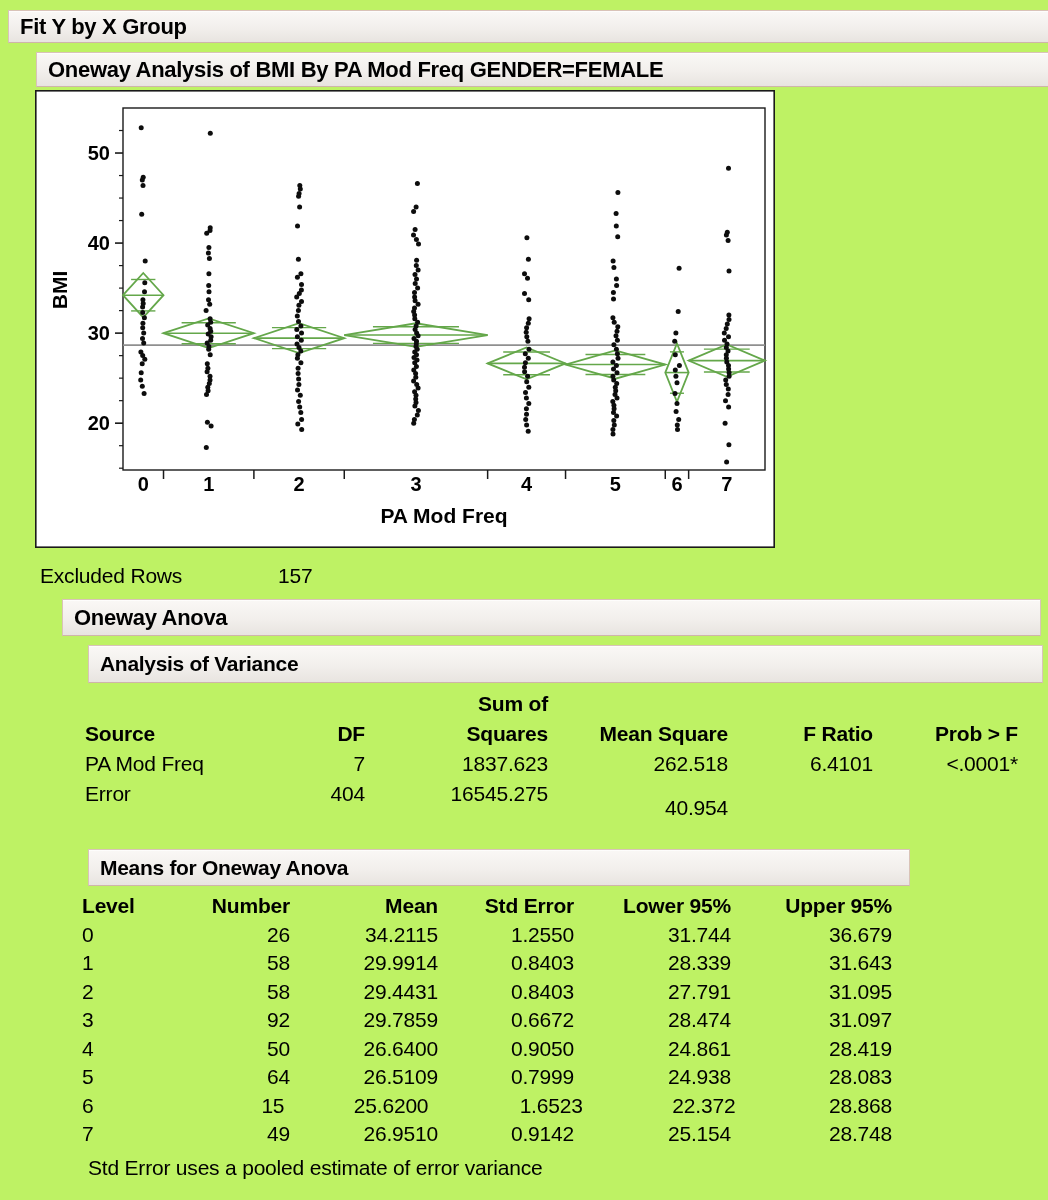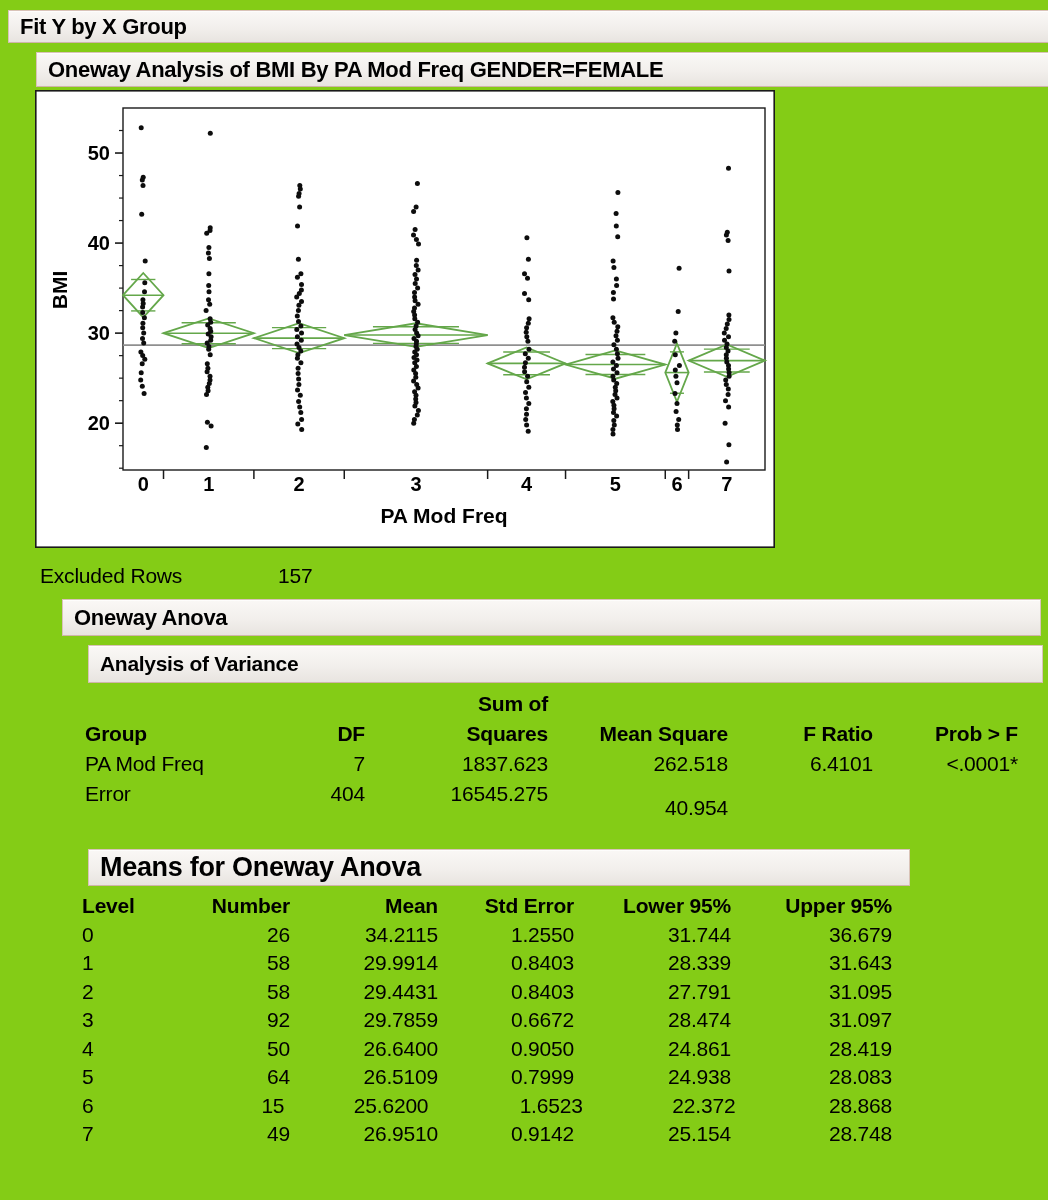--- a/index.html
+++ b/index.html
@@ -1,16 +1,16 @@
 <!DOCTYPE html>
 <html><head>
 <meta charset="utf-8">
 <style>
   html,body{margin:0;padding:0;background:#ffffff;}
-  #screen{position:relative;width:1048px;height:1200px;background:#84cc16;overflow:hidden;
+  #screen{position:relative;width:1048px;height:1200px;background:#bef264;overflow:hidden;
           font-family:"Liberation Sans",sans-serif;color:#000;}
   .hbar{position:absolute;display:flex;align-items:center;
         background:linear-gradient(180deg,#faf8f6 0%,#f2efec 55%,#e8e4e0 100%);
         border:1px solid #d9c3b8;border-bottom-color:#cfb5a9;
         box-shadow:inset 0 1px 0 rgba(255,255,255,.7);
         padding-left:11px;font-weight:700;font-size:22px;letter-spacing:-0.3px;white-space:nowrap;}
   .kvlabel,.kvvalue{position:absolute;font-size:21px;letter-spacing:-0.2px;}
   .tbl{position:absolute;font-size:21px;letter-spacing:-0.2px;}
   .trow{display:flex;align-items:center;}
   .trow span{display:block;white-space:nowrap;}
@@ -393,21 +393,21 @@
   <div id="anova-table" class="tbl" style="left:85px;top:689px;width:933px;">
       <div class="trow" style="height: 30px;">
         <span class="b" style="width: 150px;"></span>
         <span class="ra b" style="width: 130px;"></span>
         <span class="ra b" style="width: 183px;">Sum of</span>
         <span class="ra b" style="width: 180px;"></span>
         <span class="ra b" style="width: 145px;"></span>
         <span class="ra b" style="width: 145px;"></span>
       </div>
       <div class="trow" style="height: 30px;">
-        <span class="b" style="width: 150px;">Group</span>
+        <span class="b" style="width: 150px;">Source</span>
         <span class="ra b" style="width: 130px;">DF</span>
         <span class="ra b" style="width: 183px;">Squares</span>
         <span class="ra b" style="width: 180px;">Mean Square</span>
         <span class="ra b" style="width: 145px;">F Ratio</span>
         <span class="ra b" style="width: 145px;">Prob &gt; F</span>
       </div>
       <div class="trow" style="height: 30px;">
         <span style="width: 150px;">PA Mod Freq</span>
         <span class="ra" style="width: 130px;">7</span>
         <span class="ra" style="width: 183px;">1837.623</span>
@@ -418,21 +418,21 @@
       <div class="trow" style="height: 30px;">
         <span style="width: 150px;">Error</span>
         <span class="ra" style="width: 130px;">404</span>
         <span class="ra" style="width: 183px;">16545.275</span>
         <span class="ra" style="width: 180px; margin-top: 28px;">40.954</span>
         <span class="ra" style="width: 145px;"></span>
         <span class="ra" style="width: 145px;"></span>
       </div>
     </div>
 
-  <div class="hbar" style="left:88px;top:849px;width:809px;height:35px;font-size:27px;">
+  <div class="hbar" style="left:88px;top:849px;width:809px;height:35px;font-size:21px;">
     <span>Means for Oneway Anova</span>
   </div>
 
   <div id="means-table" class="tbl" style="left:82px;top:892px;width:810px;">
       <div class="trow" style="height: 28.5px;">
         <span class="b" style="width: 80px;">Level</span>
         <span class="ra b" style="width: 128px;">Number</span>
         <span class="ra b" style="width: 148px;">Mean</span>
         <span class="ra b" style="width: 136px;">Std Error</span>
         <span class="ra b" style="width: 157px;">Lower 95%</span>
@@ -497,13 +497,14 @@
       <div class="trow" style="height: 28.5px;">
         <span style="width: 80px;">7</span>
         <span class="ra" style="width: 128px;">49</span>
         <span class="ra" style="width: 148px;">26.9510</span>
         <span class="ra" style="width: 136px;">0.9142</span>
         <span class="ra" style="width: 157px;">25.154</span>
         <span class="ra" style="width: 161px;">28.748</span>
       </div>
     </div>
 
+  <div class="note" style="left:88px;top:1156px;">Std Error uses a pooled estimate of error variance</div>
 </div>
 
 </body></html>

